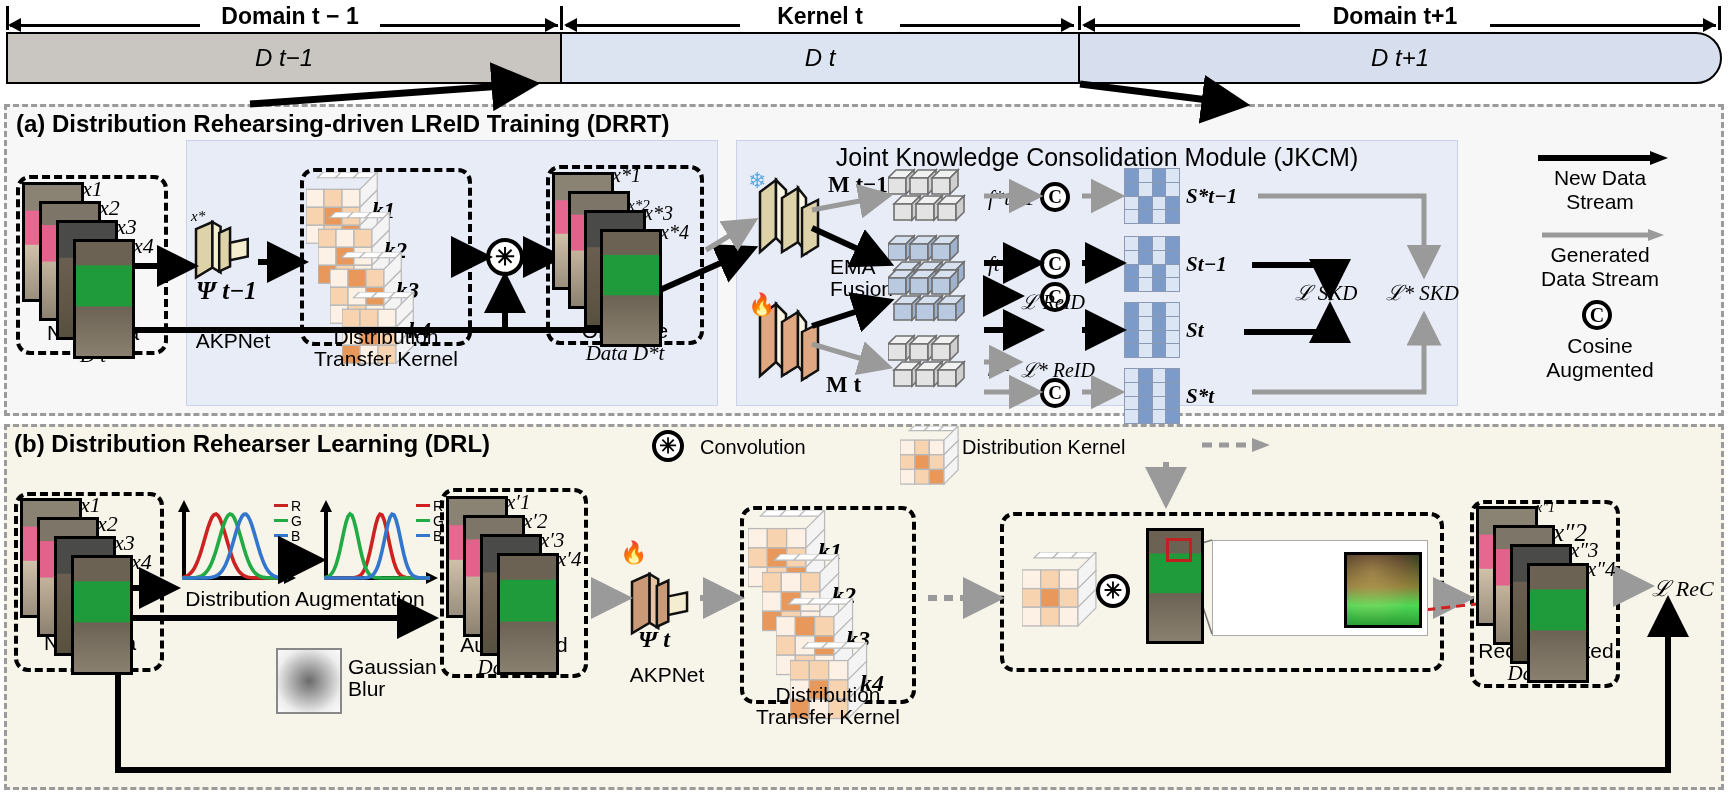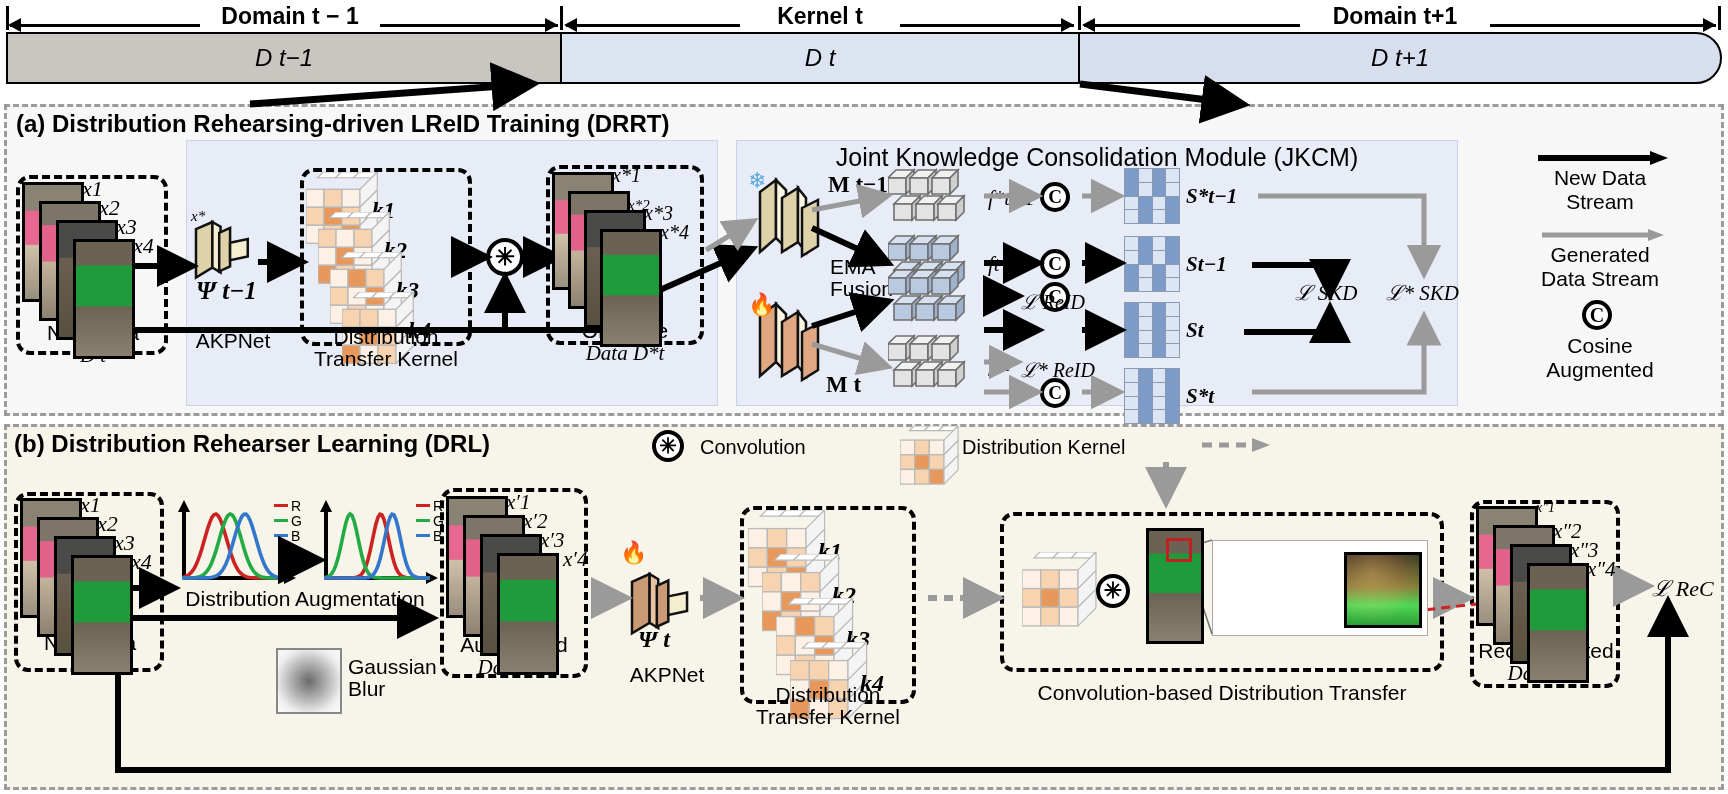--- a/index.html
+++ b/index.html
@@ -583,21 +583,21 @@
 
   <div class="dbox" style="left:440px;top:488px;width:148px;height:190px;"></div>
   <div class="abs" id="ag-b">
       <div class="ph" style="left: 446px; top: 496px; width: 62px; height: 122px; background: linear-gradient(rgb(138, 130, 115) 0%, rgb(138, 130, 115) 22%, rgb(230, 103, 143) 23%, rgb(230, 103, 143) 52%, rgb(207, 192, 168) 53%, rgb(154, 143, 126) 100%); z-index: 10;"></div>
       <div class="mathlab" style="left: 506px; top: 490px; font-size: 21px; z-index: 30;">x′1</div>
       <div class="ph" style="left: 463px; top: 515px; width: 62px; height: 122px; background: linear-gradient(rgb(125, 118, 104) 0%, rgb(125, 118, 104) 18%, rgb(226, 98, 140) 19%, rgb(226, 98, 140) 50%, rgb(195, 179, 155) 51%, rgb(141, 130, 113) 100%); z-index: 11;"></div>
       <div class="mathlab" style="left: 523px; top: 509px; font-size: 21px; z-index: 30;">x′2</div>
       <div class="ph" style="left: 480px; top: 534px; width: 62px; height: 122px; background: linear-gradient(rgb(74, 74, 72) 0%, rgb(74, 74, 72) 30%, rgb(106, 95, 80) 31%, rgb(88, 80, 63) 100%); z-index: 12;"></div>
       <div class="mathlab" style="left: 540px; top: 528px; font-size: 21px; z-index: 30;">x′3</div>
       <div class="ph" style="left: 497px; top: 553px; width: 62px; height: 122px; background: linear-gradient(rgb(107, 98, 84) 0%, rgb(107, 98, 84) 20%, rgb(31, 155, 60) 21%, rgb(31, 155, 60) 56%, rgb(109, 99, 84) 57%, rgb(138, 128, 112) 100%); z-index: 13;"></div>
-      <div class="mathlab" style="left: 557px; top: 547px; font-size: 21px; z-index: 30; margin-left: 6px;">x′4</div>
+      <div class="mathlab" style="left: 557px; top: 547px; font-size: 21px; z-index: 30;">x′4</div>
     </div>
   <div class="cap" style="left:432px;top:634px;width:164px;">
     <div>Augmented</div>
     <div style="font-style:italic;font-family:'Liberation Serif',serif;">Data D′t</div>
   </div>
 
   <div class="abs" id="akp-b" style="left:628px;top:570px;"><svg width="72" height="66">
         <polygon points="4,11.879999999999999 21.599999999999998,4 21.599999999999998,52.800000000000004 4,63.36" fill="#c99a75" stroke="#111" stroke-width="2.5"></polygon>
         <polygon points="21.599999999999998,4 30.24,9.24 30.24,58.08 21.599999999999998,52.800000000000004" fill="#e7c3a4" stroke="#111" stroke-width="2.5"></polygon>
         <polygon points="28.8,15.84 40.32000000000001,10.56 40.32000000000001,51.480000000000004 28.8,56.76" fill="#c99a75" stroke="#111" stroke-width="2.5"></polygon>
@@ -763,28 +763,27 @@
       <div class="circ" style="left: 1296px; top: 574px; width: 34px; height: 34px; font-size: 22px;">✳</div>
       <div class="ph" style="left: 1146px; top: 528px; width: 58px; height: 116px; background: linear-gradient(rgb(107, 98, 84) 0%, rgb(107, 98, 84) 20%, rgb(31, 155, 60) 21%, rgb(31, 155, 60) 56%, rgb(109, 99, 84) 57%, rgb(138, 128, 112) 100%); z-index: 5;"></div>
       <div style="position: absolute; left: 1166px; top: 538px; width: 20px; height: 18px; border: 3px solid rgb(192, 32, 32); z-index: 6;"></div>
       <div style="position: absolute; left: 1212px; top: 540px; width: 214px; height: 94px; background: rgb(255, 255, 255); border: 1.5px solid rgb(170, 170, 170); z-index: 3;"></div>
       <div style="position: absolute; left: 1344px; top: 552px; width: 72px; height: 70px; border: 3px solid rgb(0, 0, 0); z-index: 7; background: radial-gradient(at 35% 25%, rgb(107, 79, 46) 0%, rgb(58, 42, 26) 45%, rgb(20, 36, 14) 70%), linear-gradient(rgb(42, 32, 22) 0%, rgb(122, 106, 42) 45%, rgb(63, 209, 74) 72%, rgb(26, 143, 42) 100%); background-blend-mode: screen;"></div>
       <svg width="1728" height="794" style="position: absolute; left: 0px; top: 0px; pointer-events: none; z-index: 4;">
         <path d="M1186,548 L1212,540" stroke="#777" stroke-width="1.6" fill="none"></path>
         <path d="M1186,556 L1212,634" stroke="#777" stroke-width="1.6" fill="none"></path>
       </svg>
     </div>
-  <div class="cap" style="left:1000px;top:682px;width:444px;font-size:21px;">Convolution-based Distribution Transfer</div>
 
   <div class="dbox" style="left:1470px;top:500px;width:150px;height:188px;"></div>
   <div class="abs" id="rc-b">
       <div class="ph" style="left: 1476px; top: 506px; width: 62px; height: 120px; background: linear-gradient(rgb(138, 130, 115) 0%, rgb(138, 130, 115) 22%, rgb(230, 103, 143) 23%, rgb(230, 103, 143) 52%, rgb(207, 192, 168) 53%, rgb(154, 143, 126) 100%); z-index: 10;"></div>
       <div class="mathlab" style="left: 1536px; top: 500px; font-size: 14px; z-index: 30;">x″1</div>
       <div class="ph" style="left: 1493px; top: 525px; width: 62px; height: 120px; background: linear-gradient(rgb(125, 118, 104) 0%, rgb(125, 118, 104) 18%, rgb(226, 98, 140) 19%, rgb(226, 98, 140) 50%, rgb(195, 179, 155) 51%, rgb(141, 130, 113) 100%); z-index: 11;"></div>
-      <div class="mathlab" style="left: 1553px; top: 519px; font-size: 21px; z-index: 30;">x″2</div>
+      <div class="mathlab" style="left: 1553px; top: 519px; font-size: 25px; z-index: 30;">x″2</div>
       <div class="ph" style="left: 1510px; top: 544px; width: 62px; height: 120px; background: linear-gradient(rgb(74, 74, 72) 0%, rgb(74, 74, 72) 30%, rgb(106, 95, 80) 31%, rgb(88, 80, 63) 100%); z-index: 12;"></div>
       <div class="mathlab" style="left: 1570px; top: 538px; font-size: 21px; z-index: 30;">x″3</div>
       <div class="ph" style="left: 1527px; top: 563px; width: 62px; height: 120px; background: linear-gradient(rgb(107, 98, 84) 0%, rgb(107, 98, 84) 20%, rgb(31, 155, 60) 21%, rgb(31, 155, 60) 56%, rgb(109, 99, 84) 57%, rgb(138, 128, 112) 100%); z-index: 13;"></div>
       <div class="mathlab" style="left: 1587px; top: 557px; font-size: 21px; z-index: 30;">x″4</div>
     </div>
   <div class="cap" style="left:1456px;top:640px;width:180px;">
     <div>Reconstructed</div>
     <div style="font-style:italic;font-family:'Liberation Serif',serif;">Data D″t</div>
   </div>
 

